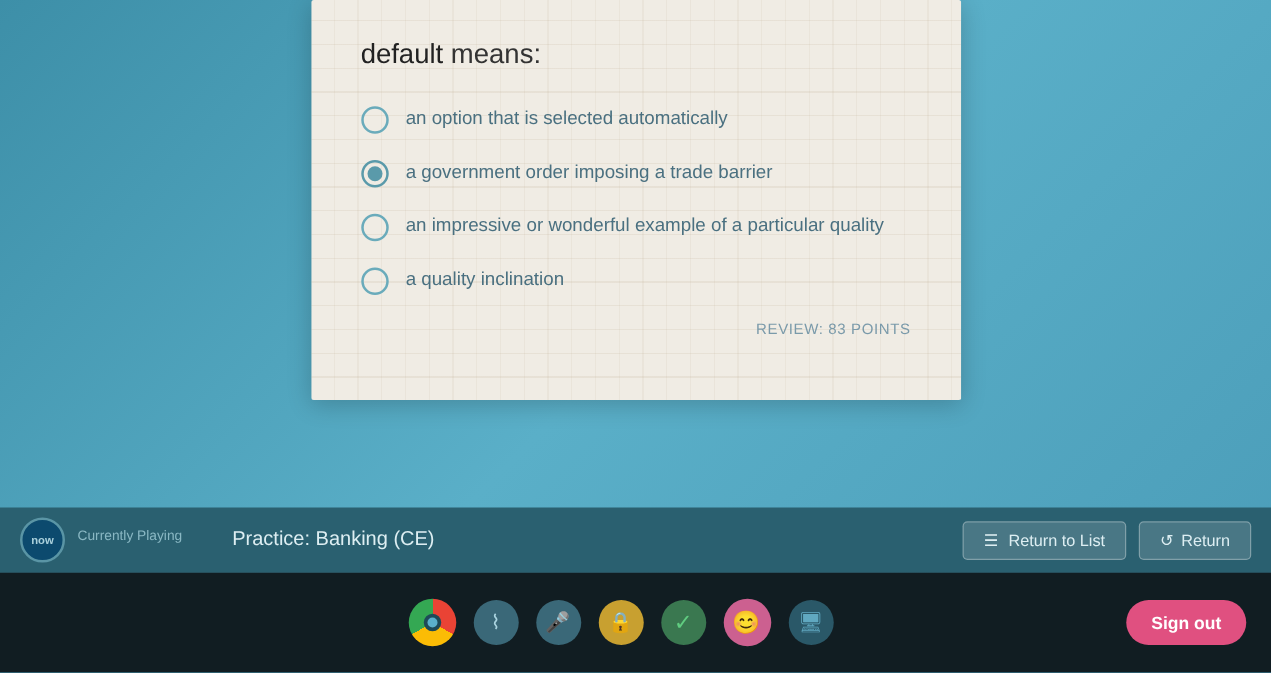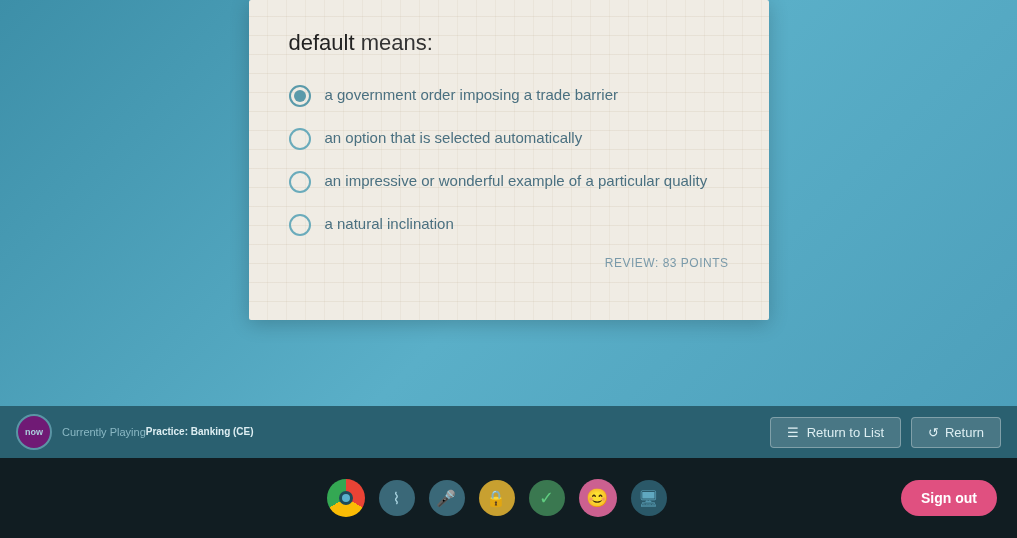--- a/index.html
+++ b/index.html
@@ -125,44 +125,45 @@
     .currently-playing {
       display: flex;
       align-items: center;
       gap: 10px;
     }
 
     .now-badge {
       width: 36px;
       height: 36px;
       border-radius: 50%;
-      background: #701a75;
+      background: #0c4a6e;
       border: 2px solid #5a95a5;
       display: flex;
       align-items: center;
       justify-content: center;
       font-size: 9px;
       color: #aad0dc;
       font-weight: 600;
     }
 
     .playing-info {
       display: flex;
       flex-direction: row;
     }
 
     .playing-label {
       font-size: 11px;
       color: #8ab8c4;
     }
 
     .playing-name {
-      font-size: 10px;
+      font-size: 16px;
       color: #ddeef2;
-      font-weight: 700;
+      font-weight: 400;
+      margin-left: 40px;
     }
 
     .bar-buttons {
       display: flex;
       align-items: center;
       gap: 10px;
     }
 
     .return-btn {
       display: flex;
@@ -215,37 +216,37 @@
 <body>
 
 <div class="bg-overlay"></div>
 
 <div class="quiz-card">
   <div class="question-title">
     <strong>default</strong><span> means:</span>
   </div>
 
   <div class="option">
+    <div class="radio-circle"></div>
+    <span class="option-text">an option that is selected automatically</span>
+  </div>
+
+  <div class="option">
     <div class="radio-circle selected"></div>
     <span class="option-text">a government order imposing a trade barrier</span>
-  </div>
-
-  <div class="option">
-    <div class="radio-circle"></div>
-    <span class="option-text">an option that is selected automatically</span>
   </div>
 
   <div class="option">
     <div class="radio-circle"></div>
     <span class="option-text">an impressive or wonderful example of a particular quality</span>
   </div>
 
   <div class="option">
     <div class="radio-circle"></div>
-    <span class="option-text">a natural inclination</span>
+    <span class="option-text">a quality inclination</span>
   </div>
 
   <div class="review-points">REVIEW: 83 POINTS</div>
 </div>
 
 <div class="bottom-bar">
   <div class="currently-playing">
     <div class="now-badge">
       <span>now</span>
     </div>

